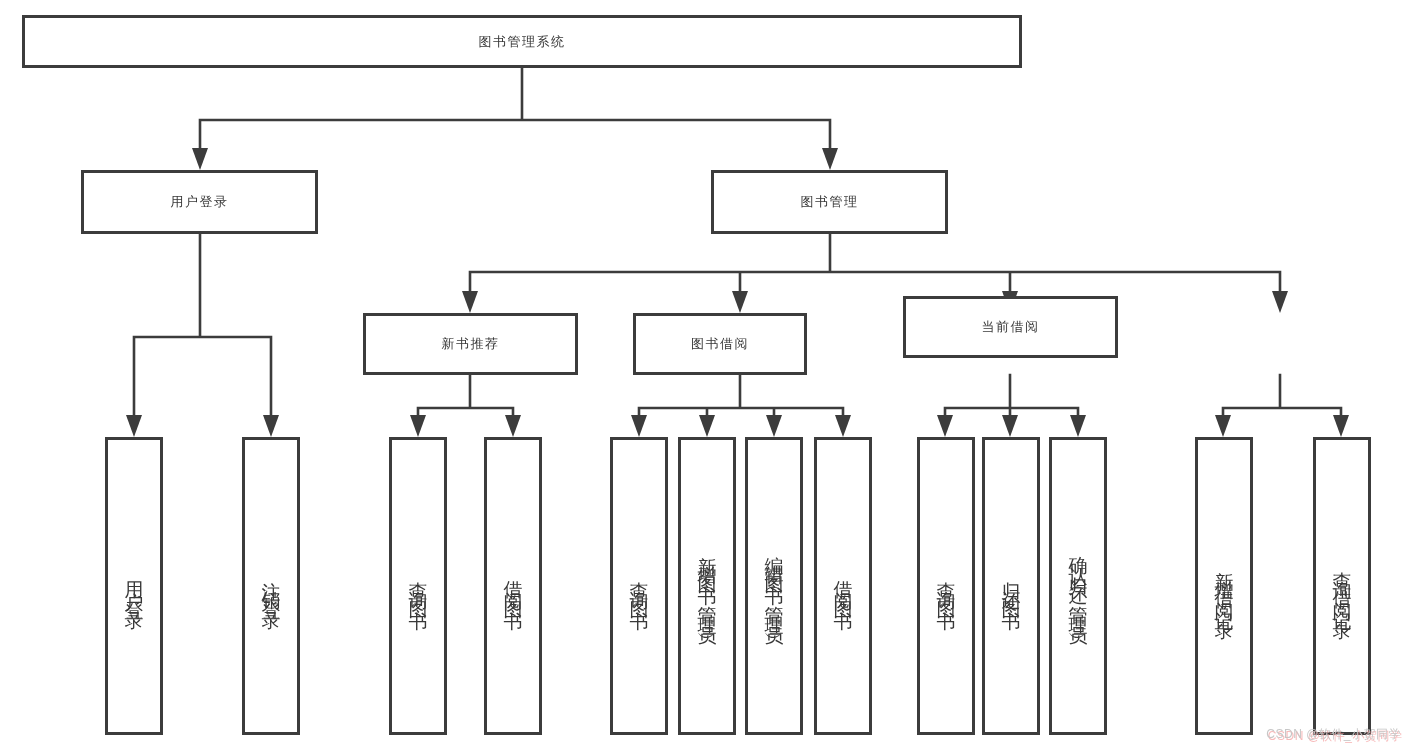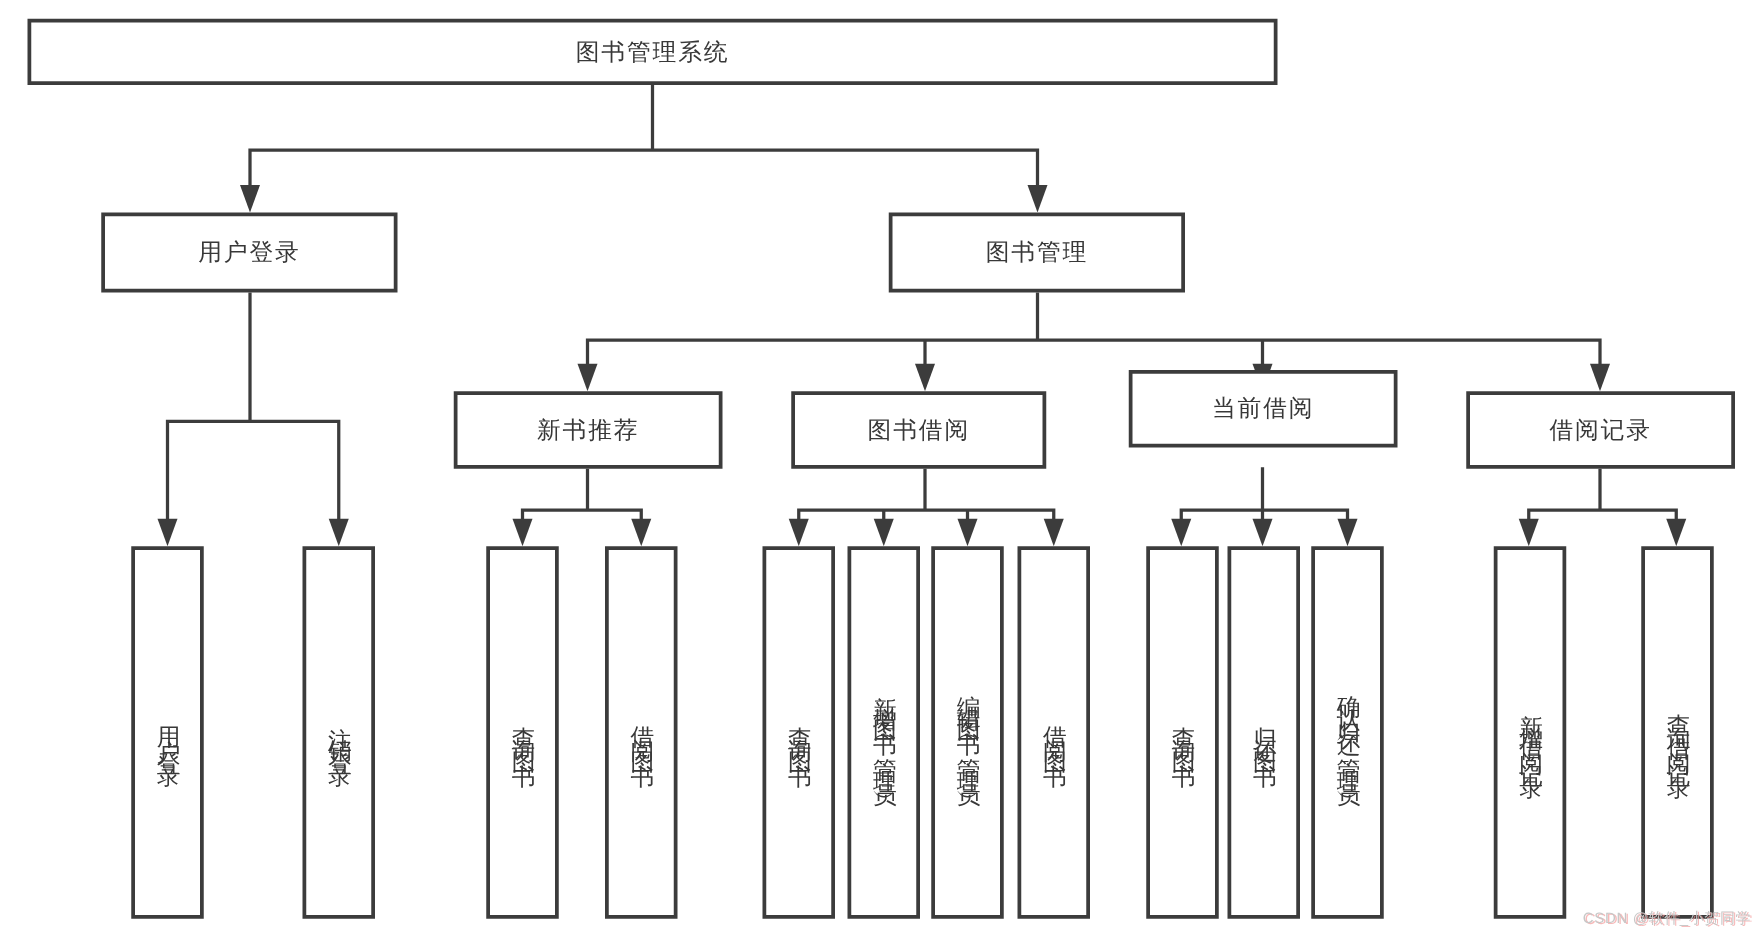--- a/index.html
+++ b/index.html
@@ -6,21 +6,21 @@
   .canvas {
     position:relative; width:1405px; height:747px; background:#ffffff;
     font-family:"Liberation Sans","DejaVu Sans",sans-serif; overflow:hidden;
   }
   svg.connectors { position:absolute; left:0; top:0; }
   .box {
     position:absolute; background:#ffffff; border:3px solid #3c3c3c;
     box-sizing:border-box; display:flex; align-items:center; justify-content:center;
     color:#383838;
   }
-  .hlabel { font-size:19px; letter-spacing:1.5px; white-space:nowrap; }
+  .hlabel { font-size:13px; letter-spacing:1.5px; white-space:nowrap; }
   .leaf { width:58px; top:437px; height:298px; }
   .vlabel {
     writing-mode:vertical-rl; text-orientation:mixed;
     font-size:19px; line-height:1.15; letter-spacing:10px; color:#383838;
   }
   .watermark {
     position:absolute; right:4px; bottom:4px; z-index:5;
     font-size:12px; letter-spacing:0.5px; white-space:nowrap;
     color:#c7c7c7; text-shadow:1.5px 1.5px 0 rgba(243,148,148,0.65);
   }
@@ -76,28 +76,25 @@
   <div class="box" style="left:81px;top:170px;width:237px;height:64px">
     <span class="hlabel">用户登录</span>
   </div>
   <div class="box" style="left:711px;top:170px;width:237px;height:64px">
     <span class="hlabel">图书管理</span>
   </div>
 
   <div class="box" style="left:363px;top:313px;width:215px;height:62px">
     <span class="hlabel">新书推荐</span>
   </div>
-  <div class="box" style="left:633px;top:313px;width:204px;height:62px">
+  <div class="box" style="left:633px;top:313px;width:174px;height:62px">
     <span class="hlabel">图书借阅</span>
   </div>
   <div class="box" style="left:903px;top:296px;width:215px;height:62px">
     <span class="hlabel">当前借阅</span>
-  </div>
-  <div class="box" style="left:1173px;top:313px;width:215px;height:62px">
-    <span class="hlabel">借阅记录</span>
   </div>
 
   <div class="box leaf" style="left:105px">
     <span class="vlabel">用户登录</span>
   </div>
   <div class="box leaf" style="left:242px">
     <span class="vlabel">注销登录</span>
   </div>
 
   <div class="box leaf" style="left:389px">

